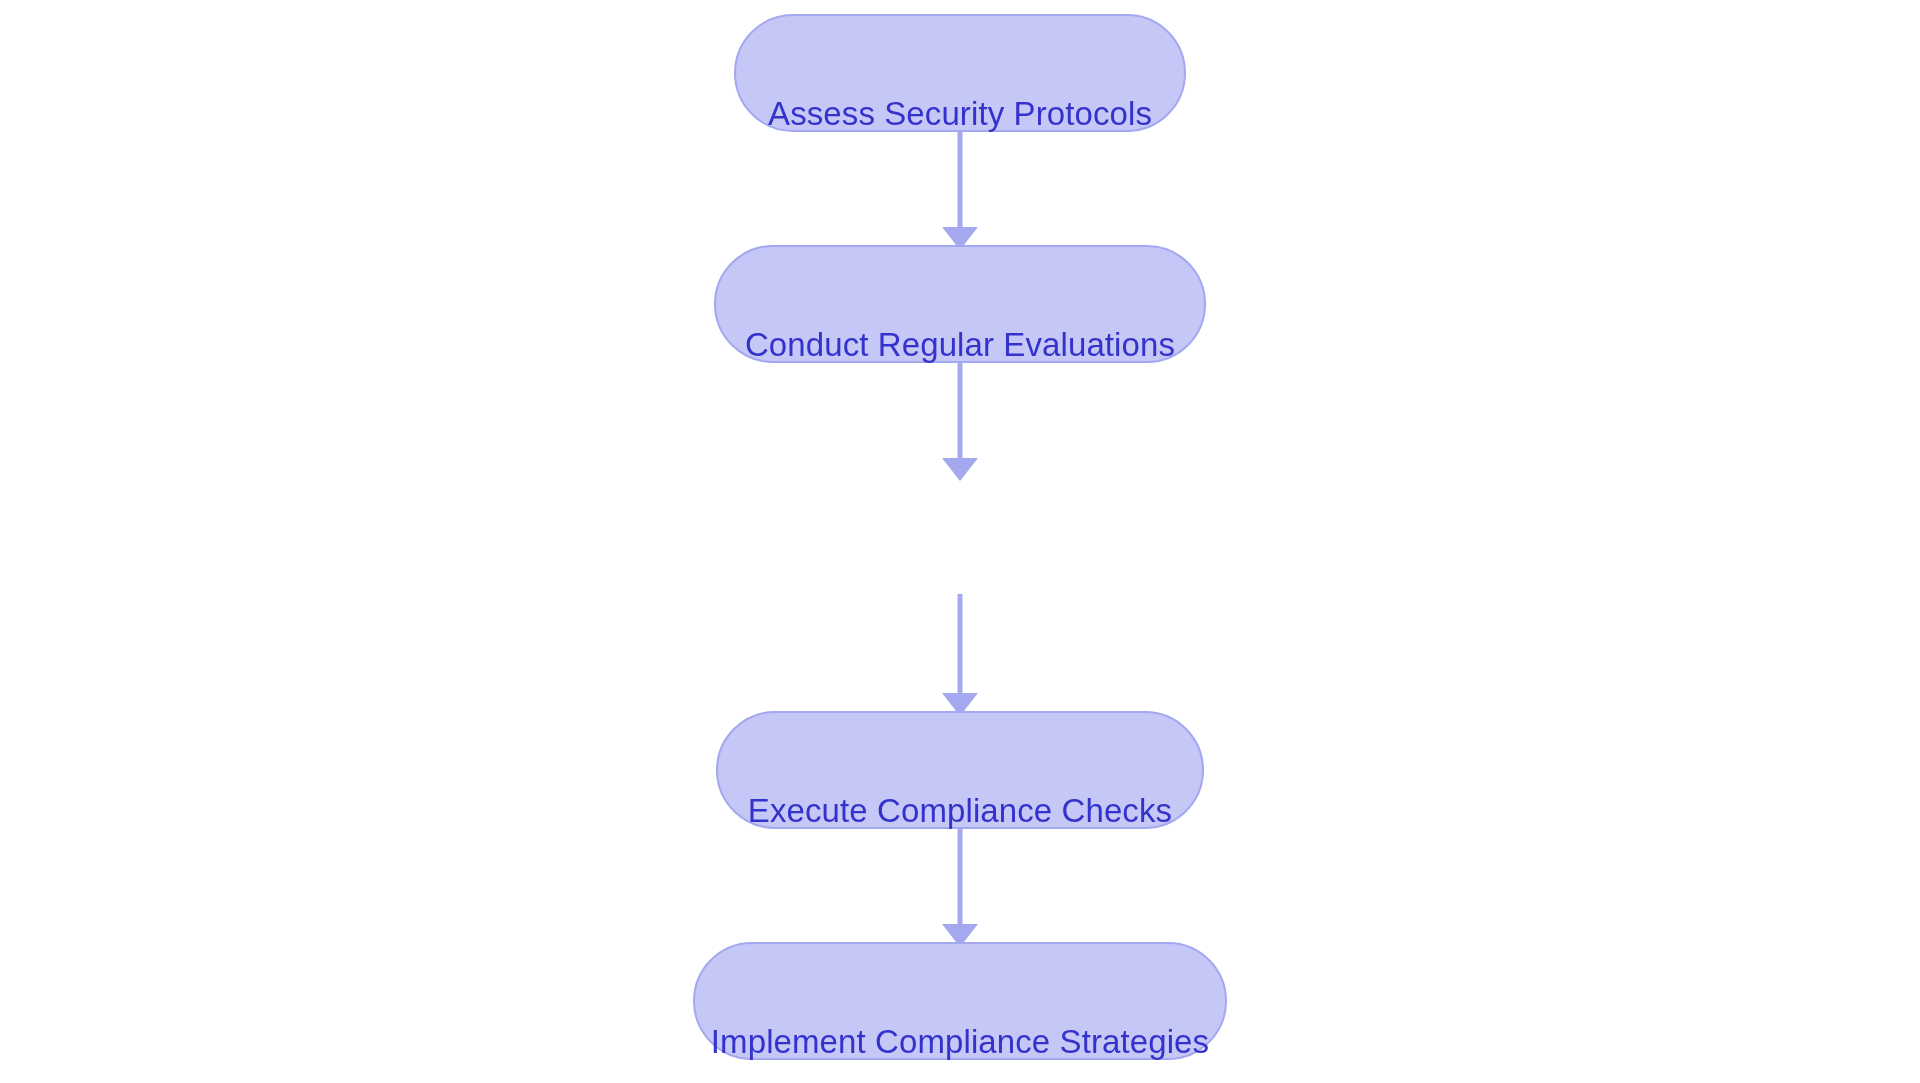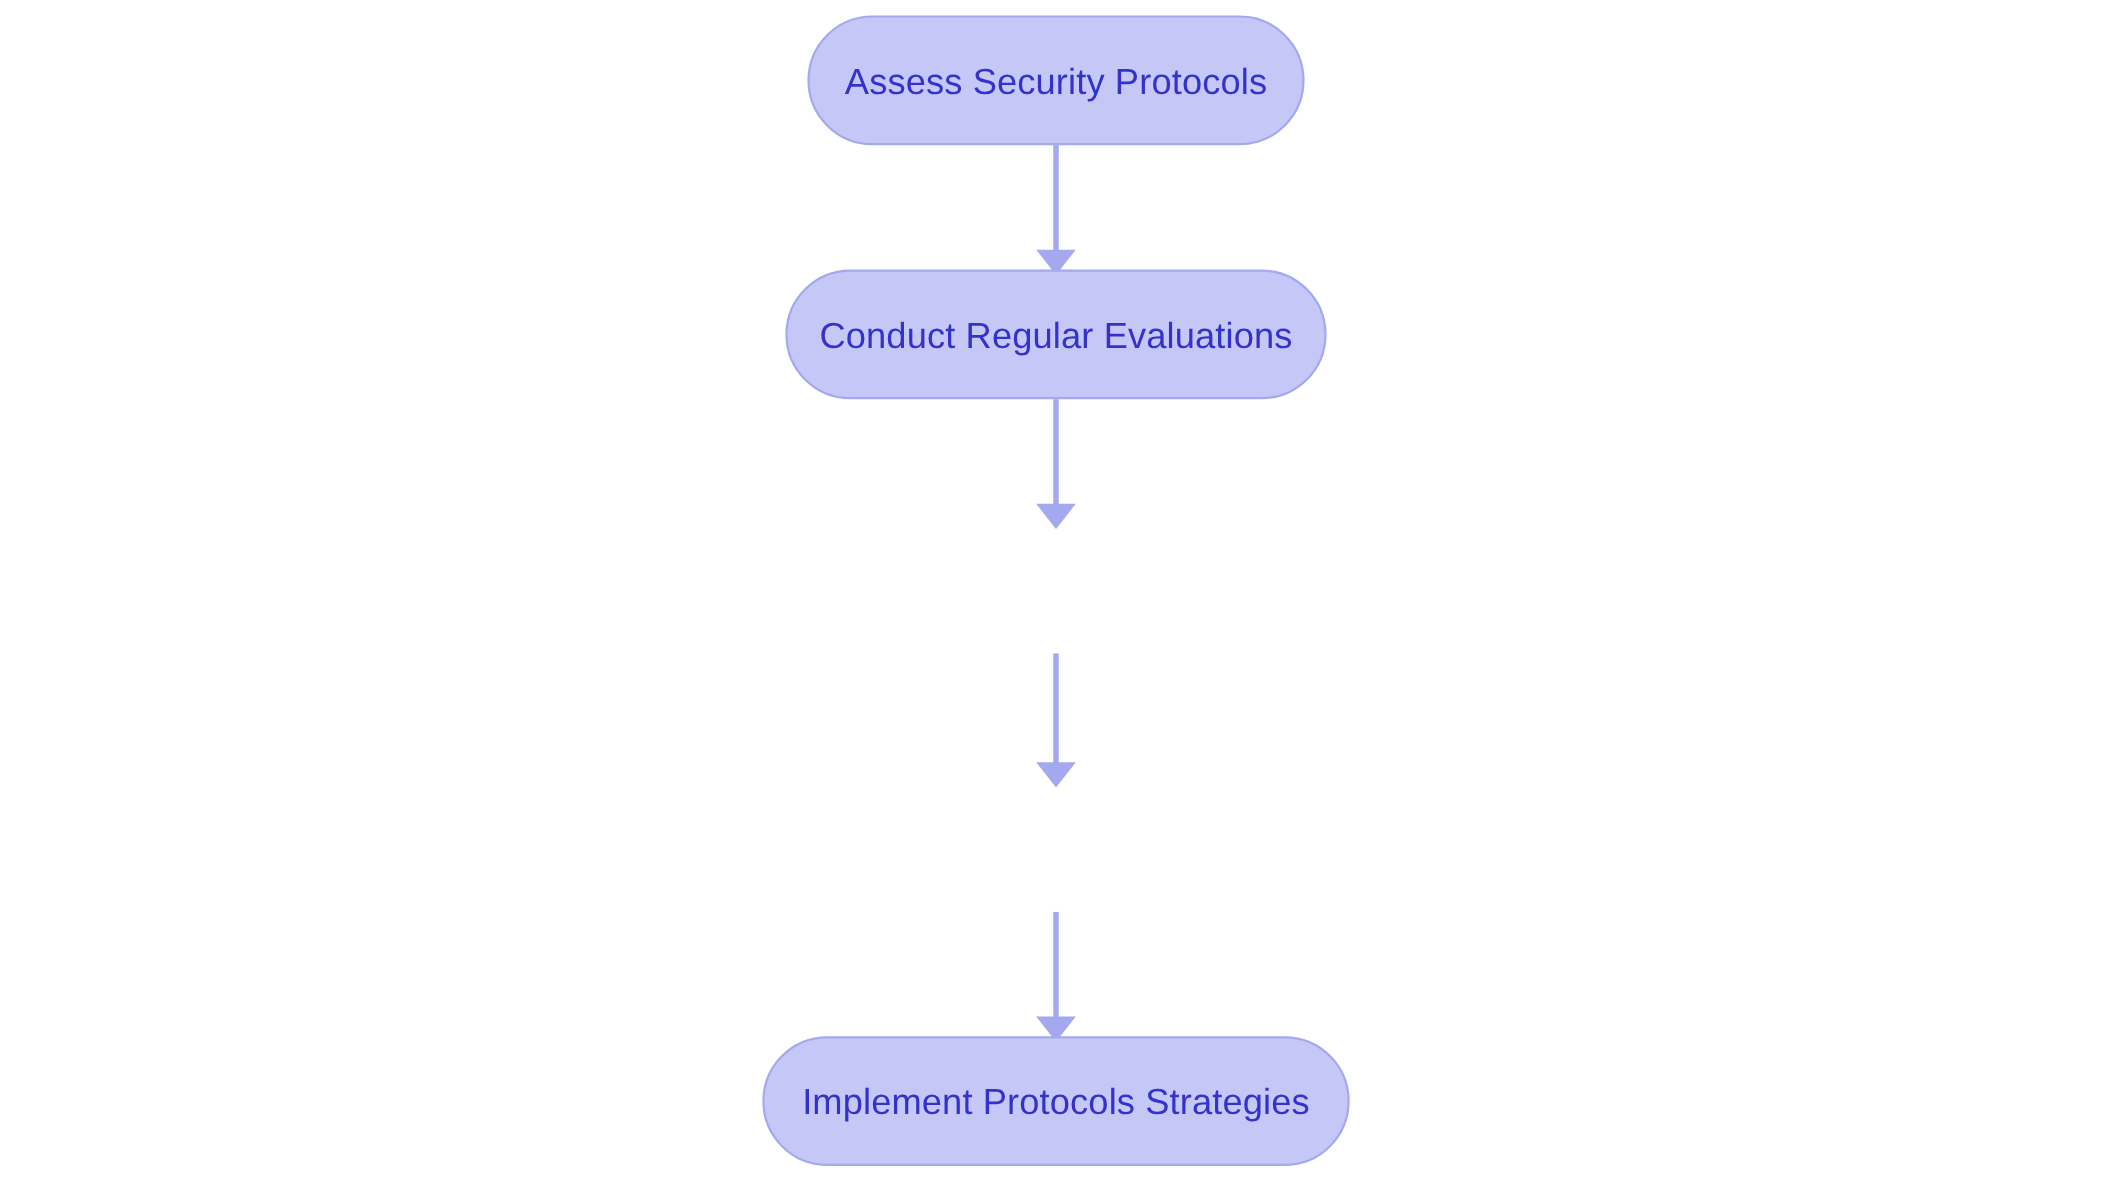--- a/index.html
+++ b/index.html
@@ -32,21 +32,21 @@
     overflow: visible;
     pointer-events: none;
   }
 
   
   .node {
     position: absolute;
     box-sizing: border-box;
     height: 118px;
     display: flex;
-    align-items: center;
+    align-items: flex-end;
     justify-content: center;
     background: #c5c8f7;
     border: 2px solid #a3a8ef;
     border-radius: 59px;
     transform: translateX(-50%);
   }
 
   .node-label {
     color: #3333cc;
     font-size: 33px;
@@ -87,18 +87,21 @@
 
   <div class="node" style="left:960px; top:14px; width:452px;">
     <span class="node-label">Assess Security Protocols</span>
   </div>
 
   <div class="node" style="left:960px; top:245px; width:492px;">
     <span class="node-label">Conduct Regular Evaluations</span>
   </div>
 
 
+  <div class="node" style="left:960px; top:711px; width:488px;">
+    <span class="node-label">Execute Compliance Checks</span>
+  </div>
 
   <div class="node" style="left:960px; top:942px; width:534px;">
-    <span class="node-label">Implement Protocols Strategies</span>
+    <span class="node-label">Implement Compliance Strategies</span>
   </div>
 
 </div>
 
 </body></html>

